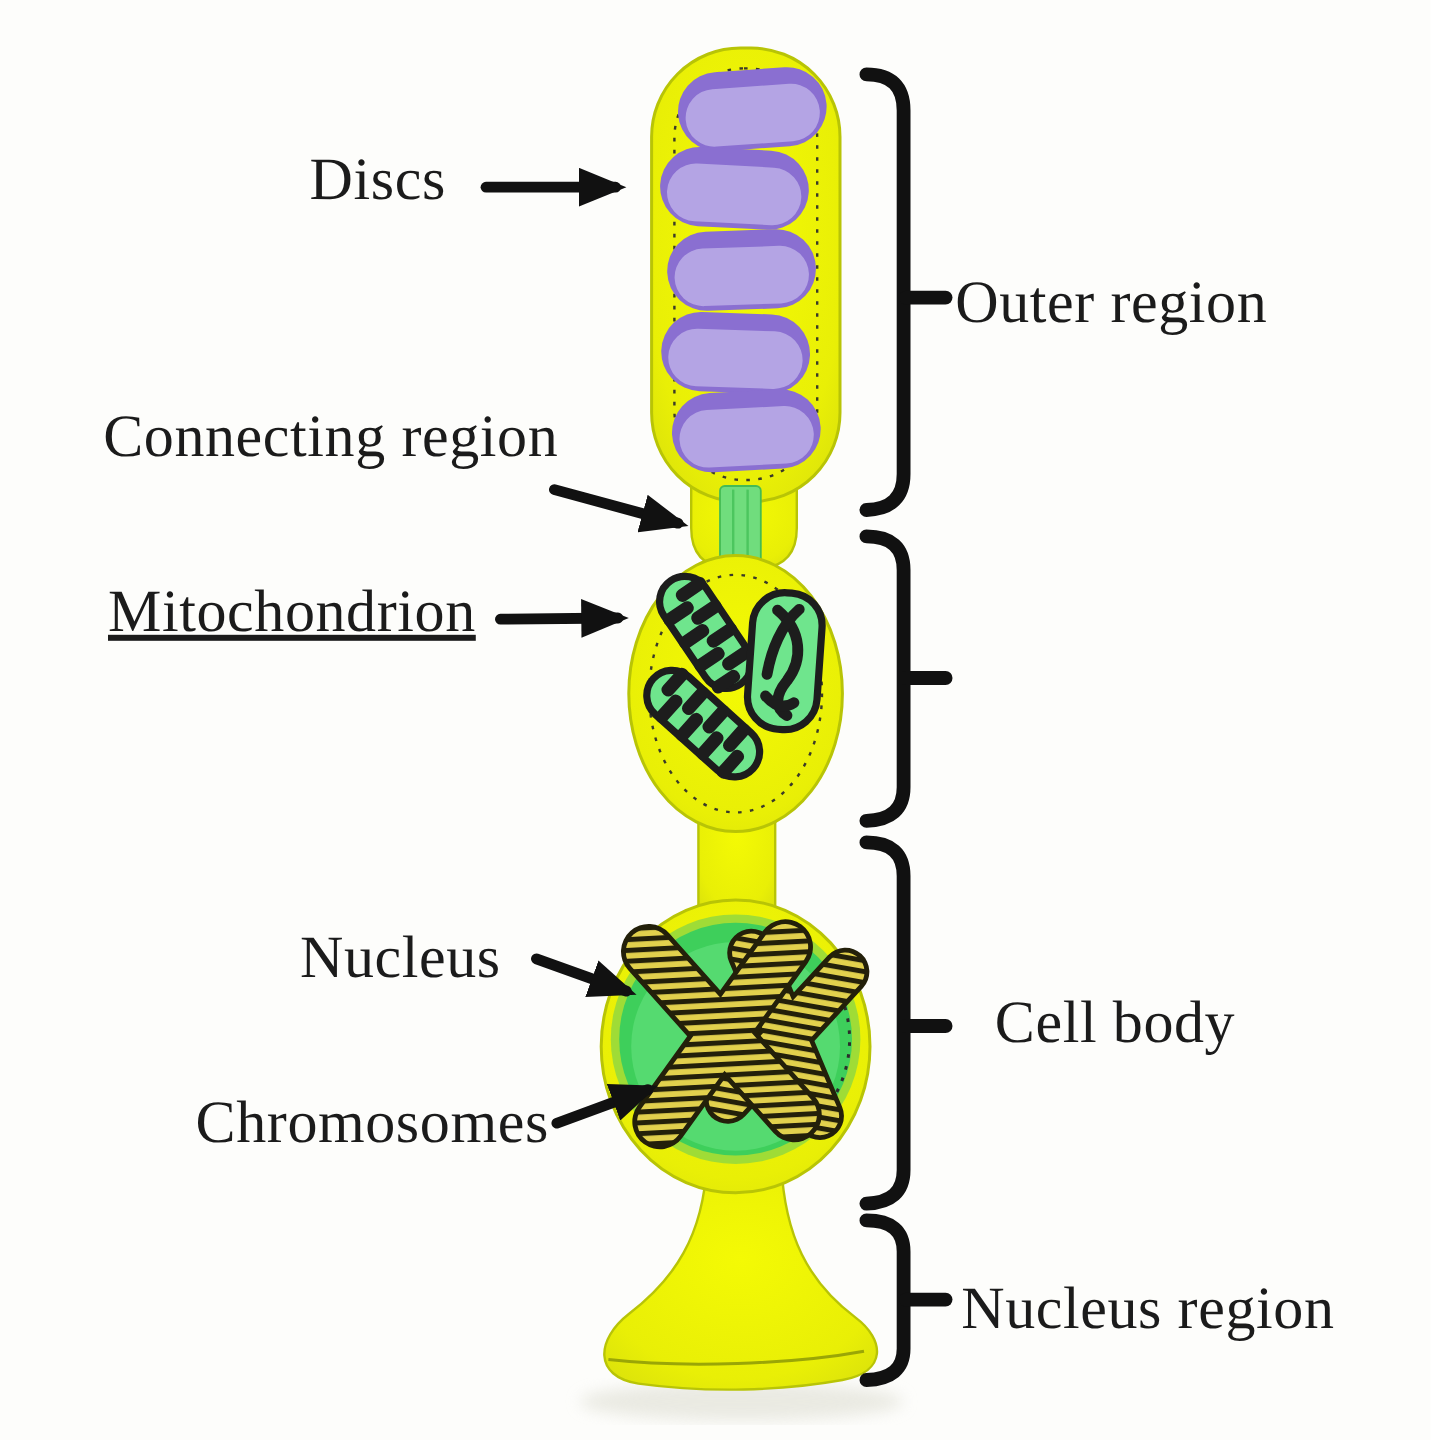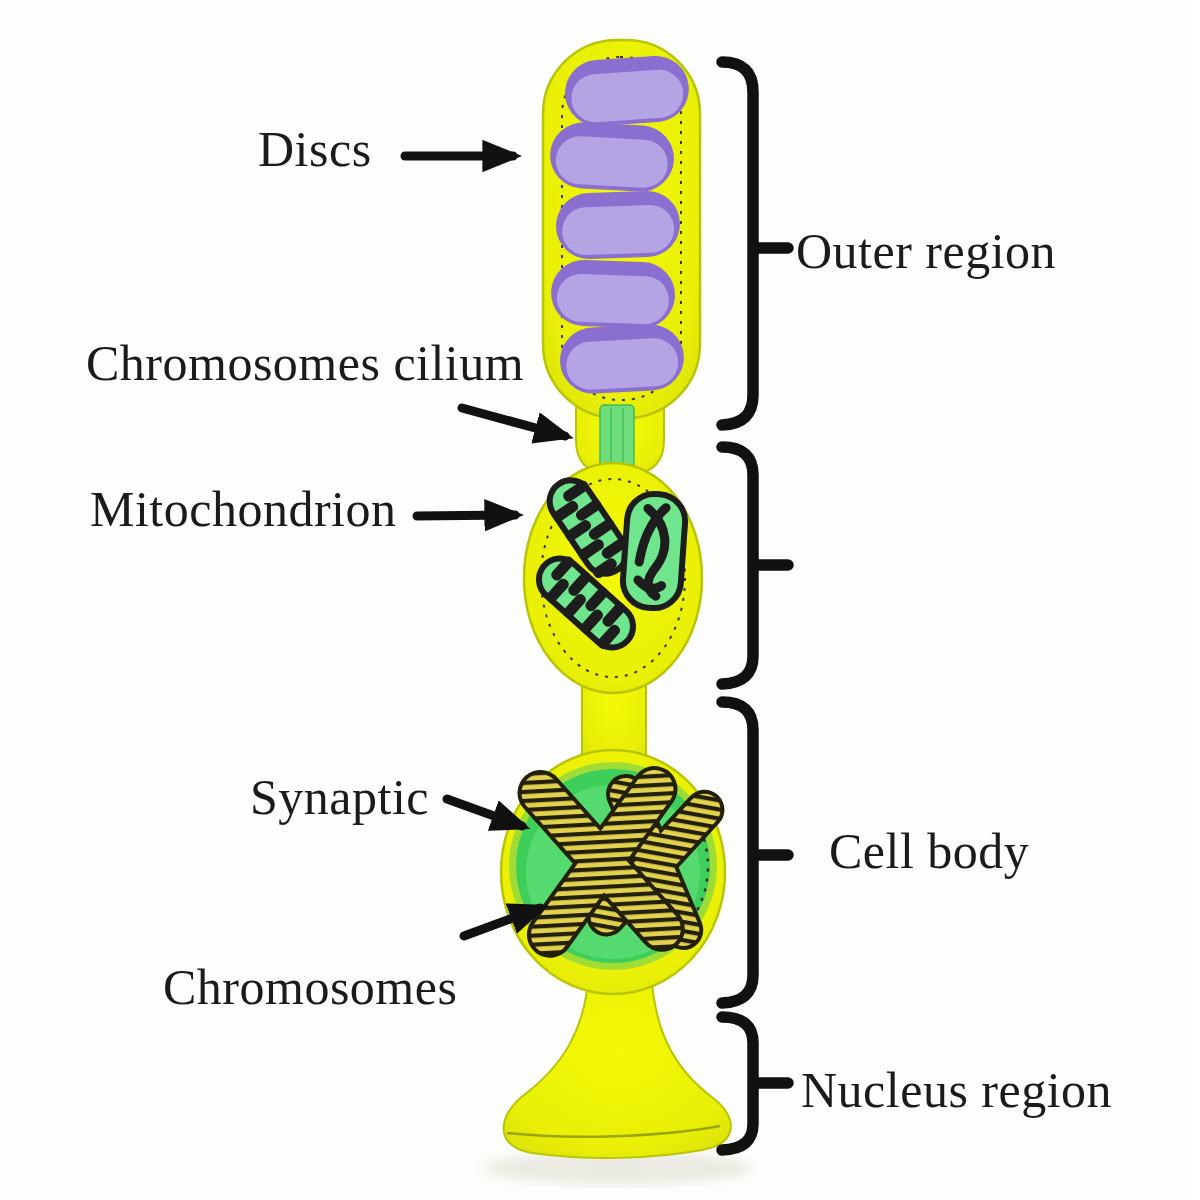--- a/index.html
+++ b/index.html
@@ -182,21 +182,21 @@
         <line x1="755" y1="855" x2="788" y2="855"></line>
       </g>
       <g>
         <path d="M722,1017 Q753,1017 753,1043 L753,1124 Q753,1149 722,1150"></path>
         <line x1="755" y1="1083" x2="788" y2="1083"></line>
       </g>
     </g>
   </svg>
 
   <div class="lbl" style="left:258px; top:122px;">Discs</div>
-  <div class="lbl" style="left:86px; top:336px;">Chromosomes cilium</div>
-  <div class="lbl" style="left:90px; top:482px;">Mitochondrion</div>
-  <div class="lbl" style="left:250px; top:770px;">Synaptic</div>
-  <div class="lbl" style="left:163px; top:960px;font-family:Liberation Serif, serif;">Chromosomes</div>
+  <div class="lbl" style="left:86px; top:336px;">Connecting region</div>
+  <div class="lbl" style="left:90px; top:482px;text-decoration:underline;">Mitochondrion</div>
+  <div class="lbl" style="left:250px; top:770px;">Nucleus</div>
+  <div class="lbl" style="left:163px; top:908px;font-family:Liberation Serif, serif;">Chromosomes</div>
 
   <div class="lbl" style="left:796px; top:224px;">Outer region</div>
   <div class="lbl" style="left:829px; top:824px;">Cell body</div>
   <div class="lbl" style="left:801px; top:1063px;">Nucleus region</div>
 </div>
 
 </body></html>

